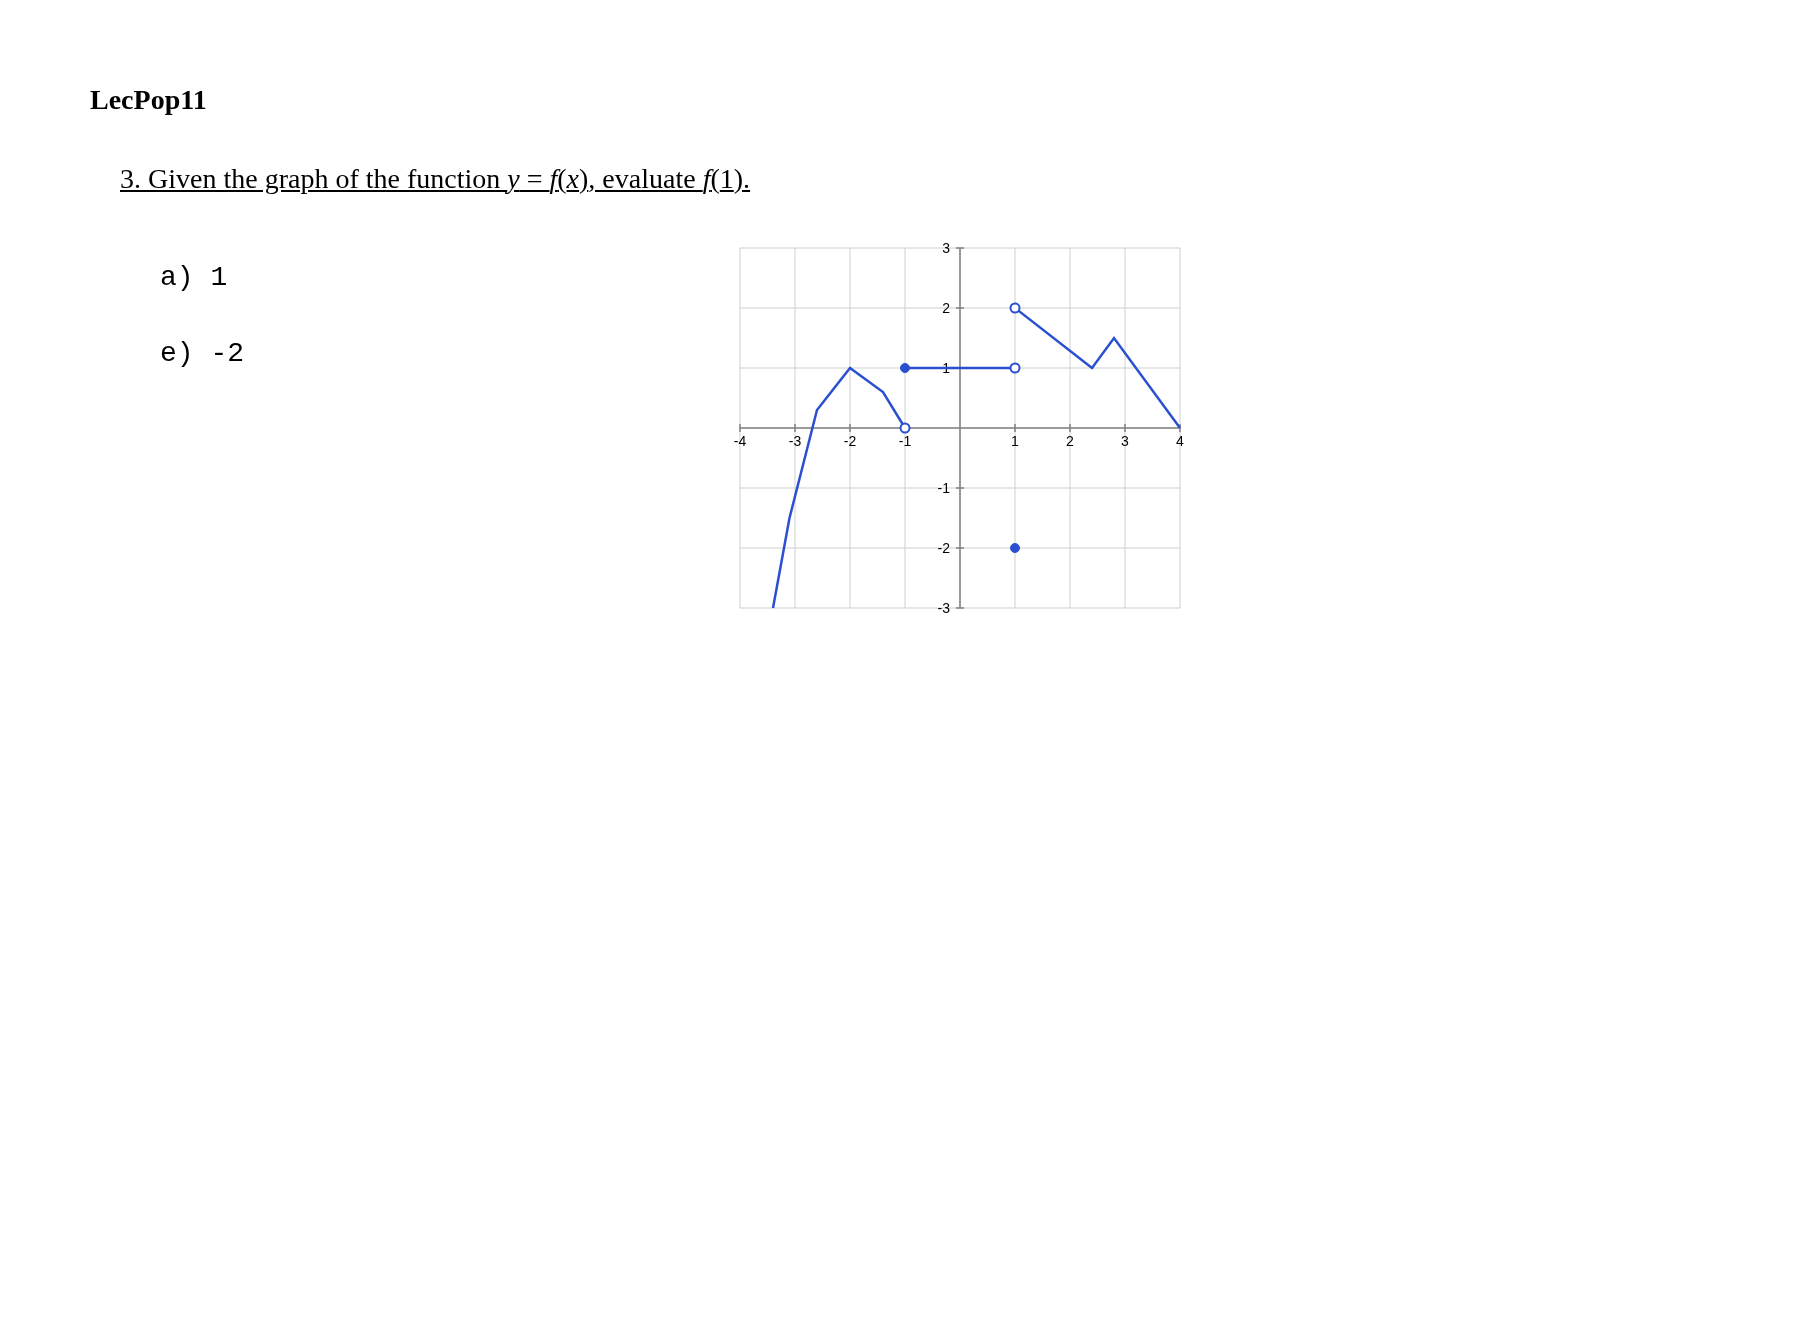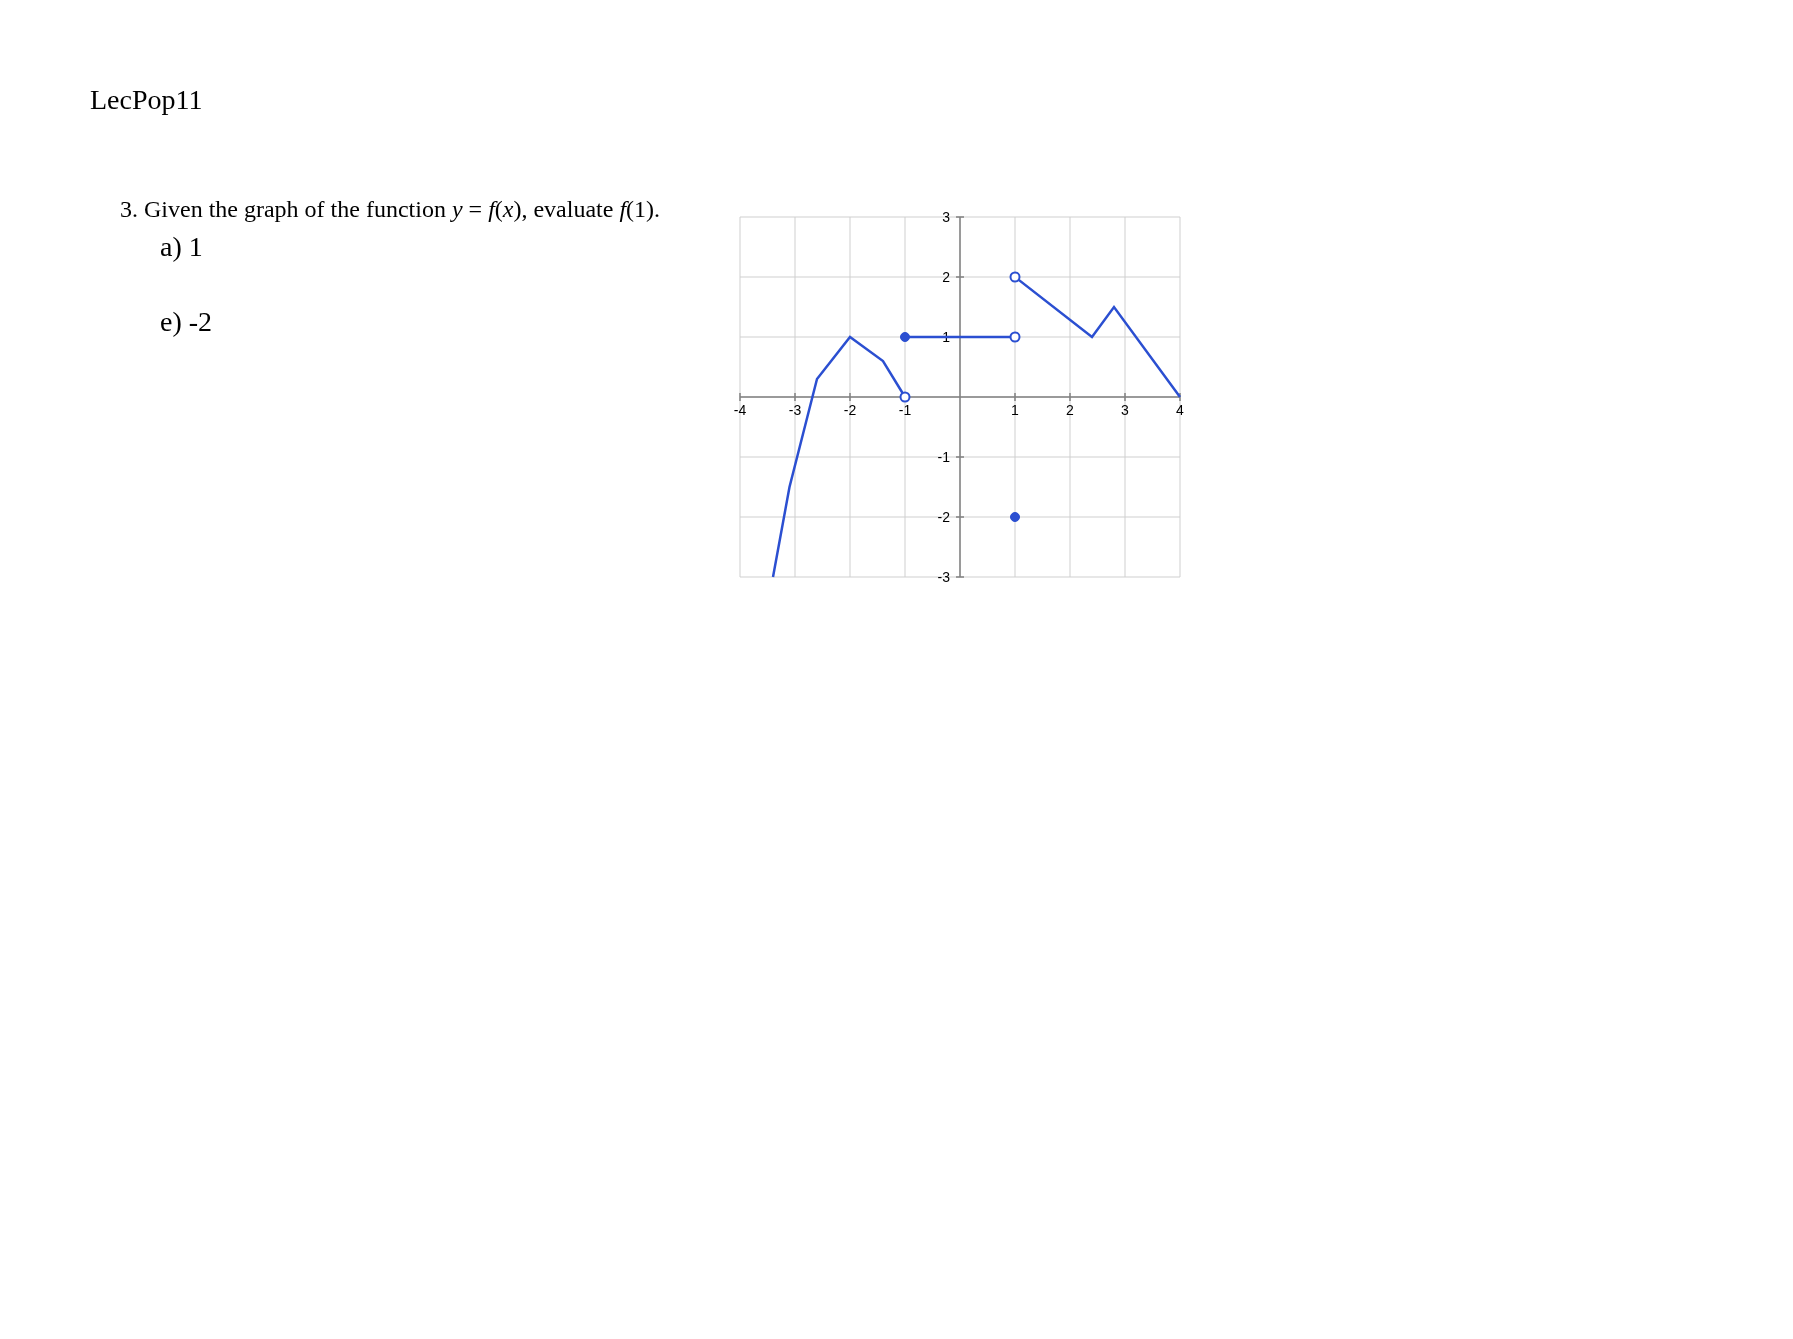--- a/index.html
+++ b/index.html
@@ -8,38 +8,41 @@
       background: #ffffff;
       color: #000000;
       padding: 80px 60px;
       font-size: 26px;
       line-height: 1.4;
     }
     .page {
       max-width: 1700px;
     }
     .title {
-      font-weight: normal;
+      font-weight: bold;
       font-size: 28px;
       margin-left: 30px;
-      margin-bottom: 74px;
+      margin-bottom: 40px;
     }
     .question {
       margin-left: 60px;
-      font-size: 24px;
+      margin-bottom: 60px;
+      font-size: 28px;
+      text-decoration: underline;
     }
     .content-row {
       display: flex;
       align-items: flex-start;
       margin-left: 60px;
     }
     .answers {
       padding-left: 40px;
       flex: 0 0 auto;
       min-width: 350px;
+      font-family: Liberation Mono, monospace;
     }
     .answer {
       margin-bottom: 36px;
       font-size: 28px;
     }
     .graph-container {
       margin-left: 250px;
       margin-top: -20px;
     }
     .math-italic {

